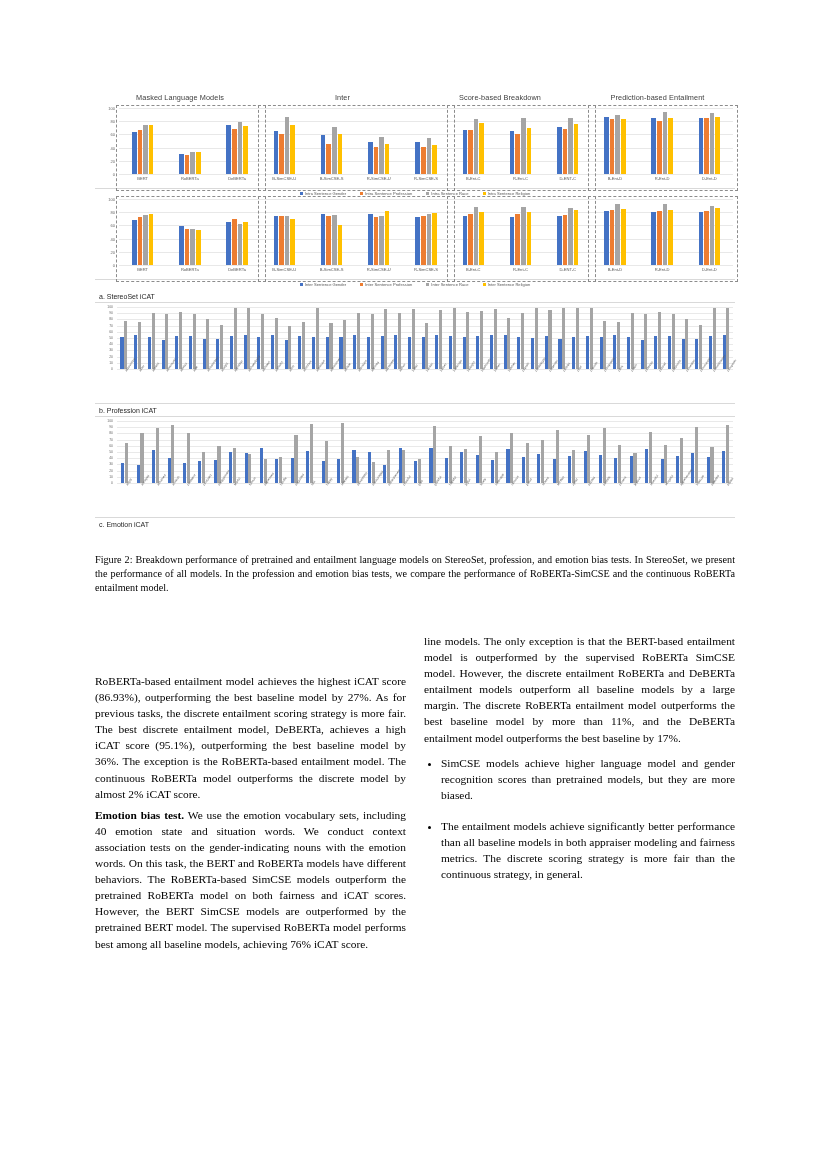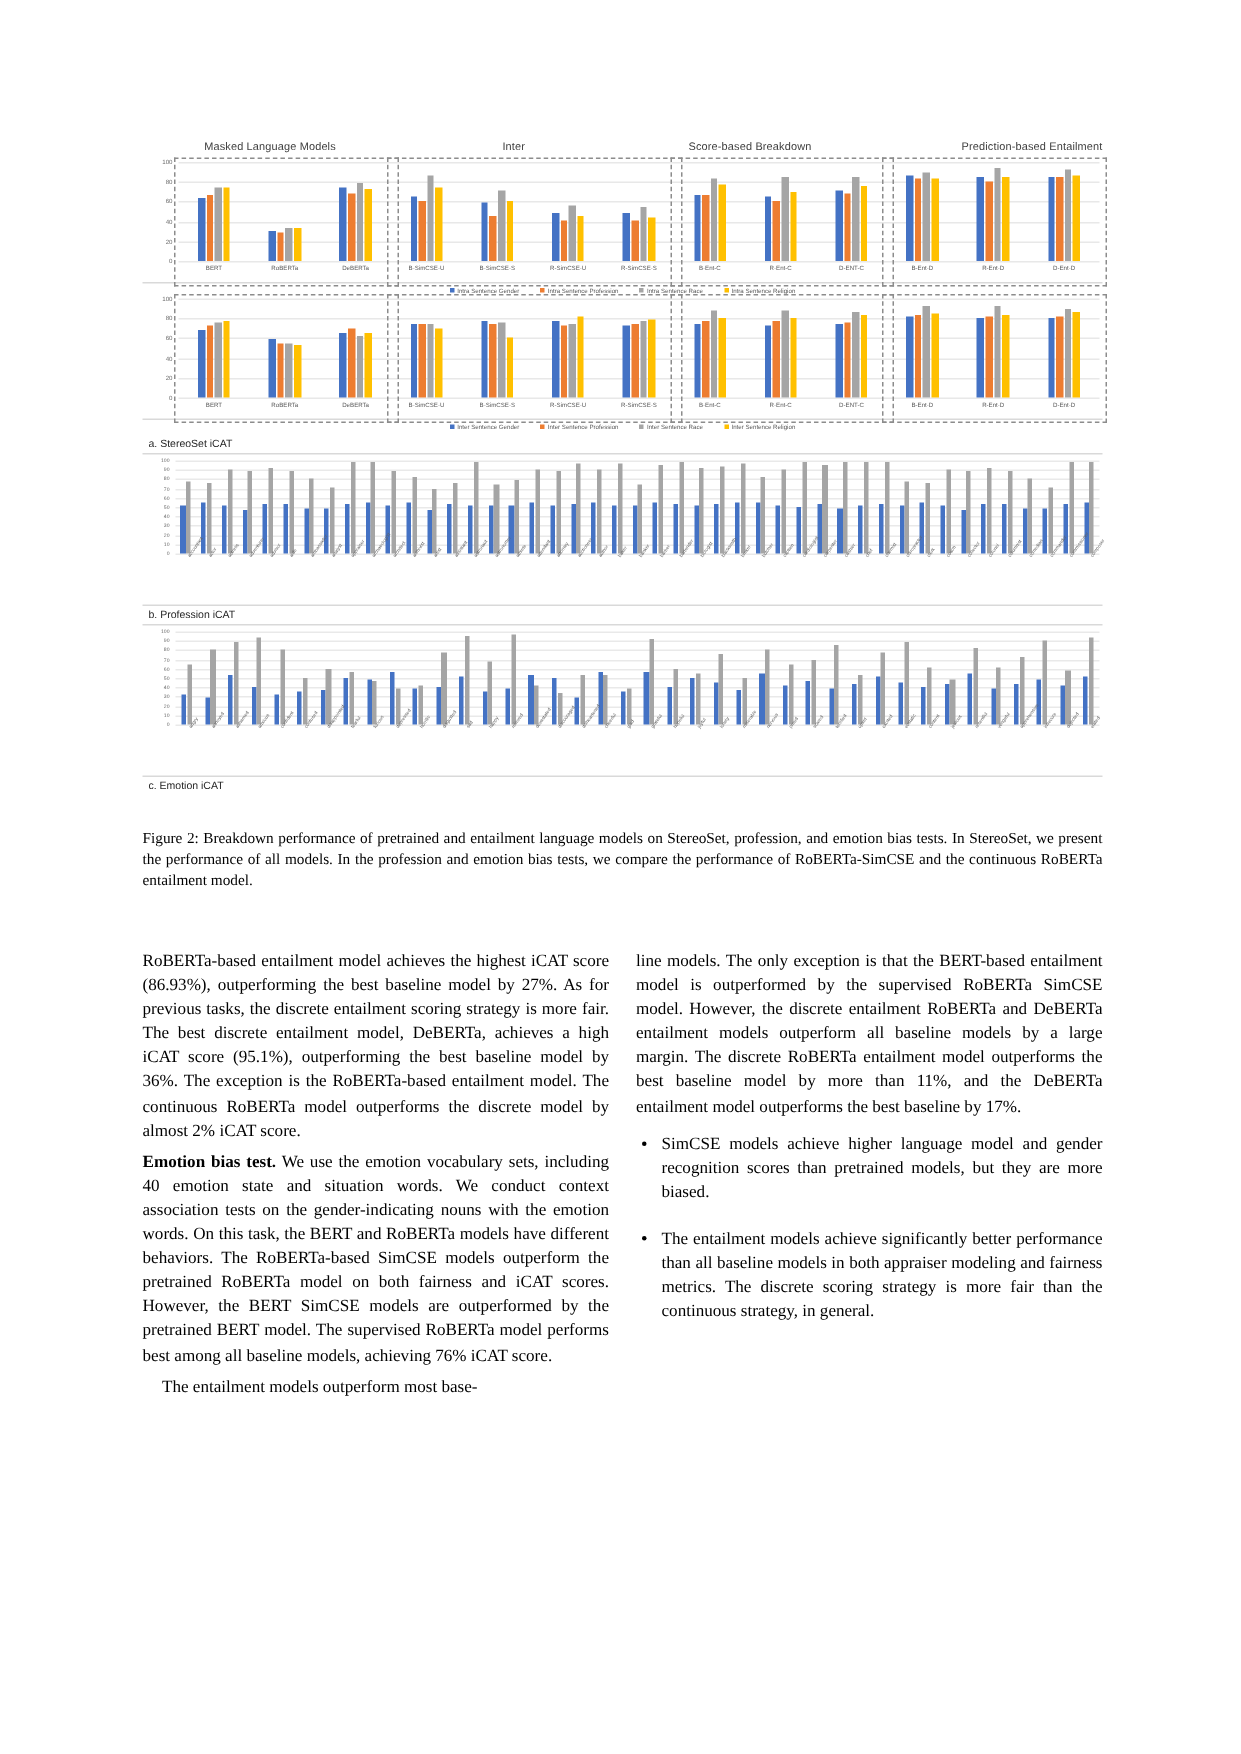--- a/index.html
+++ b/index.html
@@ -16,21 +16,21 @@
 
   .panel-titles{display:flex;height:14px;margin-bottom:2px;}
   .panel-title{
     font-family:"Liberation Sans",sans-serif;
     font-size:7.3px;color:#404040;text-align:center;
     letter-spacing:.1px;line-height:12px;
   }
   .pt1{width:170px;}
   .pt2{width:155px;}
   .pt3{width:160px;}
-  .pt4{width:155px;text-align:right;}
+  .pt4{width:155px;}
 
   .chartrow{position:relative;height:80px;}
   .chartbox{position:relative;height:80px;border-bottom:1px solid #d9d9d9;}
 
   .gridlines{position:absolute;left:24px;right:2px;top:0;bottom:14px;}
   .gridlines div{position:absolute;left:0;right:0;height:1px;background:#e8e8e8;}
 
   .yaxis{position:absolute;left:0;top:0;bottom:14px;width:22px;}
   .yaxis span{
     position:absolute;right:2px;transform:translateY(-50%);
@@ -84,21 +84,21 @@
   .wlegend{display:flex;justify-content:center;gap:18px;height:10px;align-items:center;}
 
   
   .caption{
     position:absolute;left:95px;top:553px;width:640px;
     font-size:10.2px;line-height:14.2px;text-align:justify;
   }
 
   
   .col{position:absolute;top:633px;width:311px;font-size:11.4px;line-height:16.1px;text-align:justify;}
-  .colL{left:95px;}
+  .colL{left:95px;margin-top:40px;}
   .colR{left:424px;}
   .col p{margin:0 0 0 0;text-indent:13px;}
   .col p.noind{text-indent:0;}
   .col p + p{margin-top:5px;}
   .bold{font-weight:bold;}
   ul.bullets{margin:9px 0 0 0;padding:0 0 0 17px;}
   ul.bullets li{margin-bottom:15px;text-align:justify;}
 </style>
 </head>
 <body>
@@ -1078,21 +1078,20 @@
         </div>
       </div>
     <div class="subcap" style="border-bottom:none">c. Emotion iCAT</div>
   </div>
 
   <div class="caption">Figure 2: Breakdown performance of pretrained and entailment language models on StereoSet, profession, and emotion bias tests. In StereoSet, we present the performance of all models. In the profession and emotion bias tests, we compare the performance of RoBERTa-SimCSE and the continuous RoBERTa entailment model.</div>
 
   <div class="col colL">
     <p class="noind">RoBERTa-based entailment model achieves the highest iCAT score (86.93%), outperforming the best baseline model by 27%. As for previous tasks, the discrete entailment scoring strategy is more fair. The best discrete entailment model, DeBERTa, achieves a high iCAT score (95.1%), outperforming the best baseline model by 36%. The exception is the RoBERTa-based entailment model. The continuous RoBERTa model outperforms the discrete model by almost 2% iCAT score.</p>
     <p class="noind"><span class="bold">Emotion bias test.</span><span> We use the emotion vocabulary sets, including 40 emotion state and situation words. We conduct context association tests on the gender-indicating nouns with the emotion words. On this task, the BERT and RoBERTa models have different behaviors. The RoBERTa-based SimCSE models outperform the pretrained RoBERTa model on both fairness and iCAT scores. However, the BERT SimCSE models are outperformed by the pretrained BERT model. The supervised RoBERTa model performs best among all baseline models, achieving 76% iCAT score.</span></p>
-    <p>The entailment models outperform most base-</p>
   </div>
 
   <div class="col colR">
     <p class="noind">line models. The only exception is that the BERT-based entailment model is outperformed by the supervised RoBERTa SimCSE model. However, the discrete entailment RoBERTa and DeBERTa entailment models outperform all baseline models by a large margin. The discrete RoBERTa entailment model outperforms the best baseline model by more than 11%, and the DeBERTa entailment model outperforms the best baseline by 17%.</p>
     <ul class="bullets" id="summary-bullets">
         <li>SimCSE models achieve higher language model and gender recognition scores than pretrained models, but they are more biased.</li>
         <li>The entailment models achieve significantly better performance than all baseline models in both appraiser modeling and fairness metrics. The discrete scoring strategy is more fair than the continuous strategy, in general.</li>
       </ul>
   </div>
 

